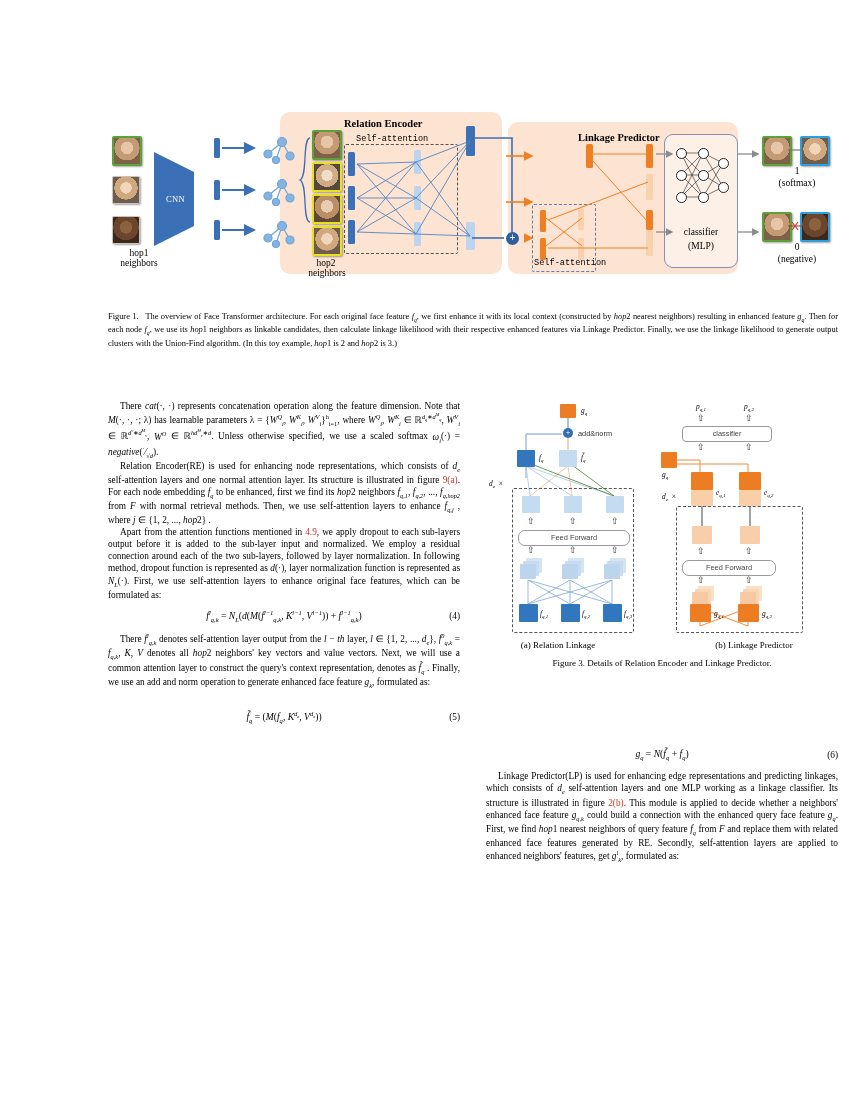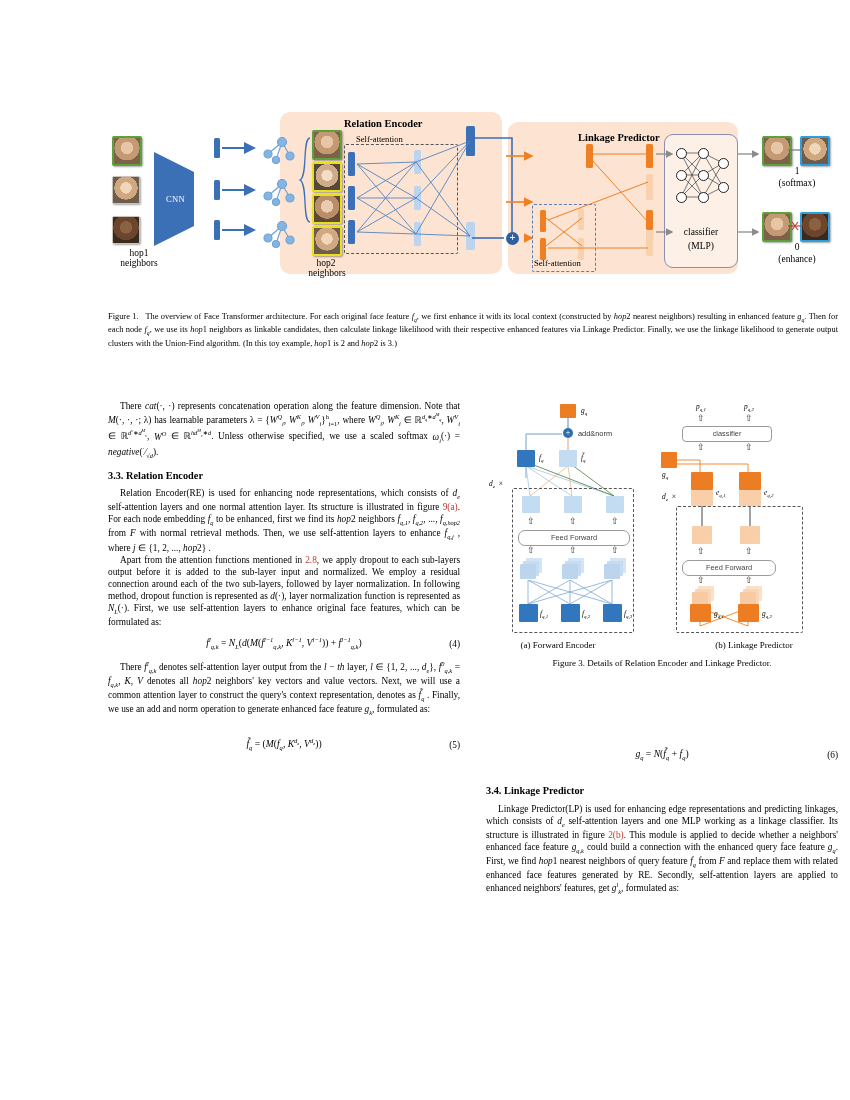--- a/index.html
+++ b/index.html
@@ -50,21 +50,21 @@
   .bar.lite { background:#bcd4ee; }
   .obar { position:absolute; background:#ee8023; border-radius:1.5px; }
   .obar.lite { background:#f8d2ae; }
 
   .cap {
     position:absolute; font-size:9.5px; text-align:center; line-height:1.12;
     font-family:"Liberation Serif", serif;
   }
   .dashbox { position:absolute; border:1px dashed #555; border-radius:2px; }
   .dashbox.blue { border-color:#5b7fae; }
-  .sa-label { position:absolute; font-size:8.6px; font-family:Liberation Serif, serif; }
+  .sa-label { position:absolute; font-size:8.6px; font-family:Liberation Mono, monospace; }
 
   .mlpbox {
     position:absolute; border:1px solid #8a8fb0; border-radius:9px;
     background:#fdf0e6;
   }
   .mlp-t { position:absolute; font-size:9.5px; text-align:center; line-height:1.15; width:100%; }
   .node { position:absolute; width:9px; height:9px; border:1.2px solid #222; border-radius:50%; background:#fff; }
 
   .plus {
     position:absolute; width:13px; height:13px; border-radius:50%;
@@ -356,21 +356,21 @@
       </div>
     <div class="face b skin3" style="left:692px; top:104px;">
         <i></i>
       </div>
     <svg width="14" height="10" style="position:absolute; left:680px; top:113px;">
       <line x1="0" y1="5" x2="14" y2="5" stroke="#c0392b" stroke-width="1.1"></line>
       <line x1="4" y1="1" x2="10" y2="9" stroke="#c0392b" stroke-width="1.1"></line>
       <line x1="10" y1="1" x2="4" y2="9" stroke="#c0392b" stroke-width="1.1"></line>
     </svg>
     <div class="outlbl" style="left:654px; top:134px; width:70px;">0</div>
-    <div class="outlbl" style="left:654px; top:146px; width:70px;">(enhance)</div>
+    <div class="outlbl" style="left:654px; top:146px; width:70px;">(negative)</div>
   </div>
 
   <div class="caption" style="left:60px; top:311px; width:730px;">
     <span>Figure 1.</span>&nbsp;&nbsp;
     The overview of Face Transformer architecture. For each original face feature <i class="m">f<sub>q</sub></i>, we first
     enhance it with its local context (constructed by <i class="m">hop</i>2 nearest neighbors) resulting in enhanced feature
     <i class="m">g<sub>q</sub></i>. Then for each node <i class="m">f<sub>q</sub></i>, we use its <i class="m">hop</i>1 neighbors as linkable
     candidates, then calculate linkage likelihood with their respective enhanced features via Linkage Predictor. Finally, we use the linkage
     likelihood to generate output clusters with the Union-Find algorithm. (In this toy example, <i class="m">hop</i>1 is 2 and <i class="m">hop</i>2 is 3.)
   </div>
@@ -382,35 +382,34 @@
       <span class="cal">M</span>(·, ·, ·; λ) has learnable parameters λ = {<i class="m">W<sup>Q</sup><sub>i</sub></i>,
       <i class="m">W<sup>K</sup><sub>i</sub></i>, <i class="m">W<sup>V</sup><sub>i</sub></i>}<sup>h</sup><sub>i=1</sub>, where
       <i class="m">W<sup>Q</sup><sub>i</sub></i>, <i class="m">W<sup>K</sup><sub>i</sub></i> ∈
       ℝ<sup><i class="m">d<sub>q</sub></i>∗<i class="m">d<sup>M</sup><sub>q</sub></i></sup>,
       <i class="m">W<sup>V</sup><sub>i</sub></i> ∈ ℝ<sup><i class="m">d<sup>v</sup></i>∗<i class="m">d<sup>M</sup><sub>v</sub></i></sup>,
       <i class="m">W<sup>O</sup></i> ∈ ℝ<sup><i class="m">hd<sup>M</sup><sub>v</sub></i>∗<i class="m">d</i></sup>.
       Unless otherwise specified, we use a scaled softmax <i class="m">ω<sub>i</sub></i>(·) =
       <i class="m">negative</i>(<sup>·</sup>⁄<sub>√<i class="m">d</i></sub>).
     </p>
 
-    <h3 class="sec">3.3. Relation Encoder</h3>
 
     <p class="para">
       Relation Encoder(RE) is used for enhancing node representations, which consists of <i class="m">d<sub>e</sub></i>
       self-attention layers and one normal attention layer. Its structure is illustrated in figure
       <span class="ref">9(a)</span>.
       For each node embedding <i class="m">f<sub>q</sub></i> to be enhanced, first we find its <i class="m">hop</i>2 neighbors
       <i class="m">f<sub>q,1</sub></i>, <i class="m">f<sub>q,2</sub></i>, ..., <i class="m">f<sub>q,hop2</sub></i> from
       <span class="cal">F</span> with normal retrieval methods. Then, we use self-attention layers to enhance
       <i class="m">f<sub>q,j</sub></i> , where <i class="m">j</i> ∈ {1, 2, ..., <i class="m">hop</i>2} .
     </p>
 
     <p class="para">
       Apart from the attention functions mentioned in
-      <span class="ref">2.8</span>, we
+      <span class="ref">4.9</span>, we
       apply dropout to each sub-layers output before it is added to the sub-layer input and normalized. We employ a residual
       connection around each of the two sub-layers, followed by layer normalization. In following method, dropout function
       is represented as <i class="m">d</i>(·), layer normalization function is represented as
       <span class="cal">N</span><sub><i class="m">L</i></sub>(·). First, we use self-attention layers to
       enhance original face features, which can be formulated as:
     </p>
 
     <div class="eq">
       <span>
         <i class="m">f<sup>l</sup><sub>q,k</sub></i> = <span class="cal">N</span><sub><i class="m">L</i></sub>(<i class="m">d</i>(<span class="cal">M</span>(<i class="m">f<sup>l−1</sup><sub>q,k</sub></i>, <i class="m">K<sup>l−1</sup></i>, <i class="m">V<sup>l−1</sup></i>)) + <i class="m">f<sup>l−1</sup><sub>q,k</sub></i>)
@@ -599,35 +598,34 @@
       </g>
     </svg>
 
     <div class="sq" style="left:204px; top:204px; width:21px; height:18px; background:#ed7d23;"></div>
     <div class="sq" style="left:252px; top:204px; width:21px; height:18px; background:#ed7d23;"></div>
     <div class="lbl" style="left:228px; top:209px;">
       <span>g</span><sub>q,1</sub></div>
     <div class="lbl" style="left:276px; top:209px;">
       <span>g</span><sub>q,2</sub></div>
 
-    <div class="f3cap" style="left:-78px; top:240px; width:300px;">(a)  Forward Encoder</div>
+    <div class="f3cap" style="left:-78px; top:240px; width:300px;">(a)  Relation Linkage</div>
     <div class="f3cap" style="left:118px; top:240px; width:300px;">(b)  Linkage Predictor</div>
     <div class="f3cap" style="left:0px; top:258px; width:352px;">Figure 3. Details of Relation Encoder and Linkage Predictor.</div>
   </div>
 
   <div class="col" id="colR" style="top:700px;">
 
     <div class="eq" style="margin-top:48px;">
       <span>
         <i class="m">g<sub>q</sub></i> = <span class="cal">N</span>(<i class="m">f̃<sub>q</sub></i> + <i class="m">f<sub>q</sub></i>)
       </span>
       <span class="num">(6)</span>
     </div>
 
-    <h3 class="sec" style="margin-top:22px;">3.4. Linkage Predictor</h3>
 
     <p class="para">
       Linkage Predictor(LP) is used for enhancing edge representations and predicting linkages, which consists of
       <i class="m">d<sub>e</sub></i> self-attention layers and one MLP working as a linkage classifier. Its structure is
       illustrated in figure
       <span class="ref">2(b)</span>. This
       module is applied to decide whether a neighbors' enhanced face feature <i class="m">g<sub>q,k</sub></i> could build a
       connection with the enhanced query face feature <i class="m">g<sub>q</sub></i>. First, we find <i class="m">hop</i>1
       nearest neighbors of query feature <i class="m">f<sub>q</sub></i> from <span class="cal">F</span> and replace them with
       related enhanced face features generated by RE. Secondly, self-attention layers are applied to enhanced neighbors' features,

